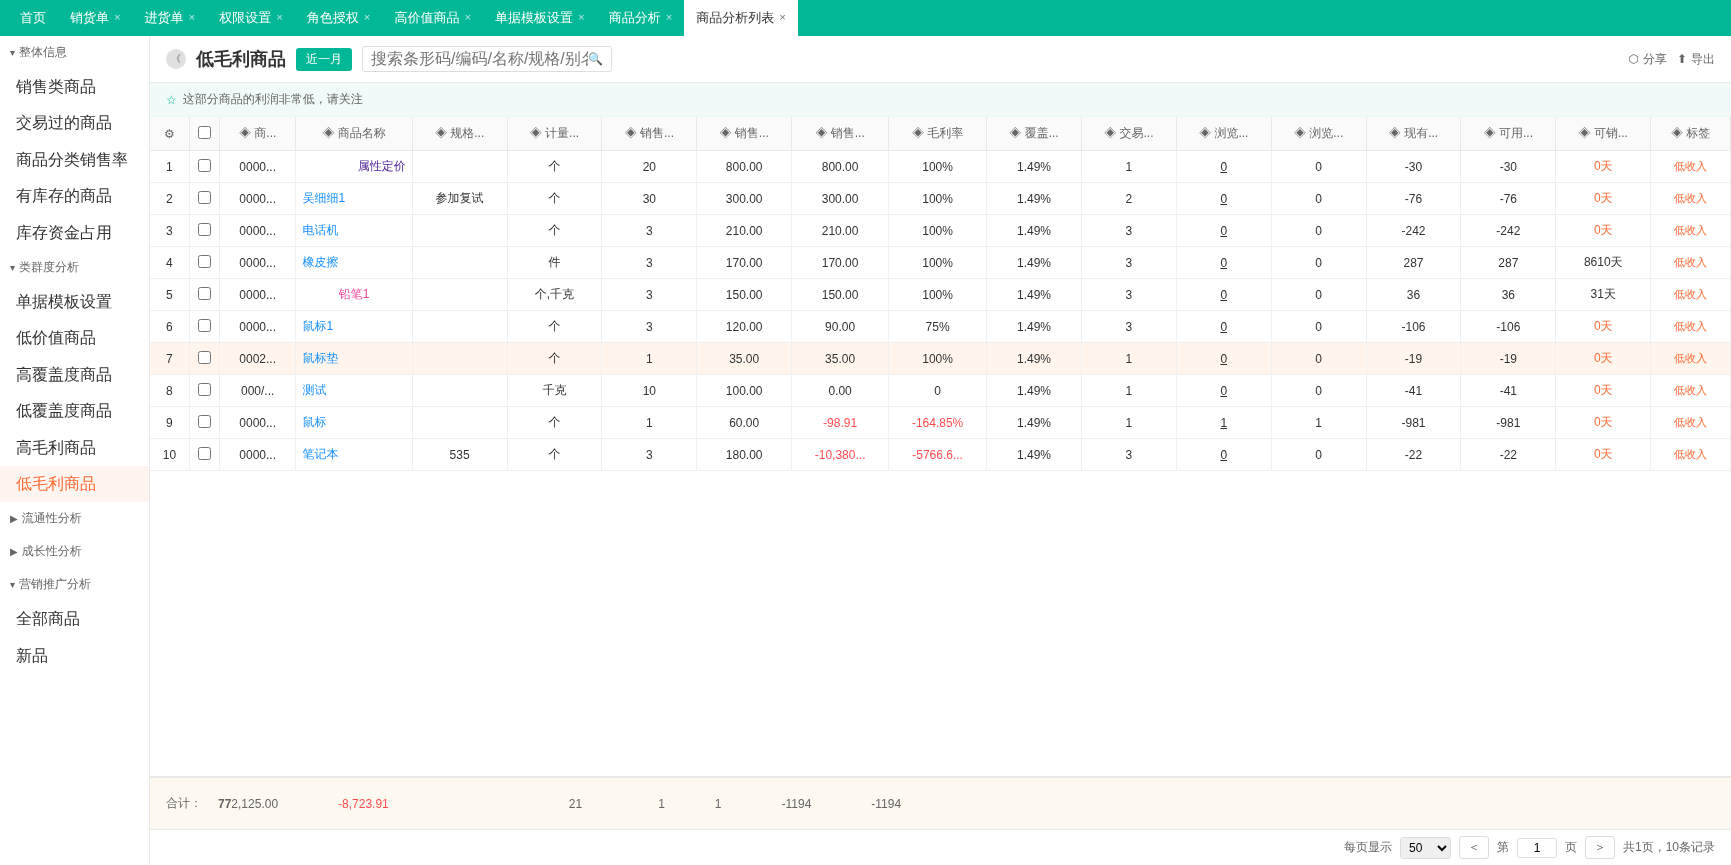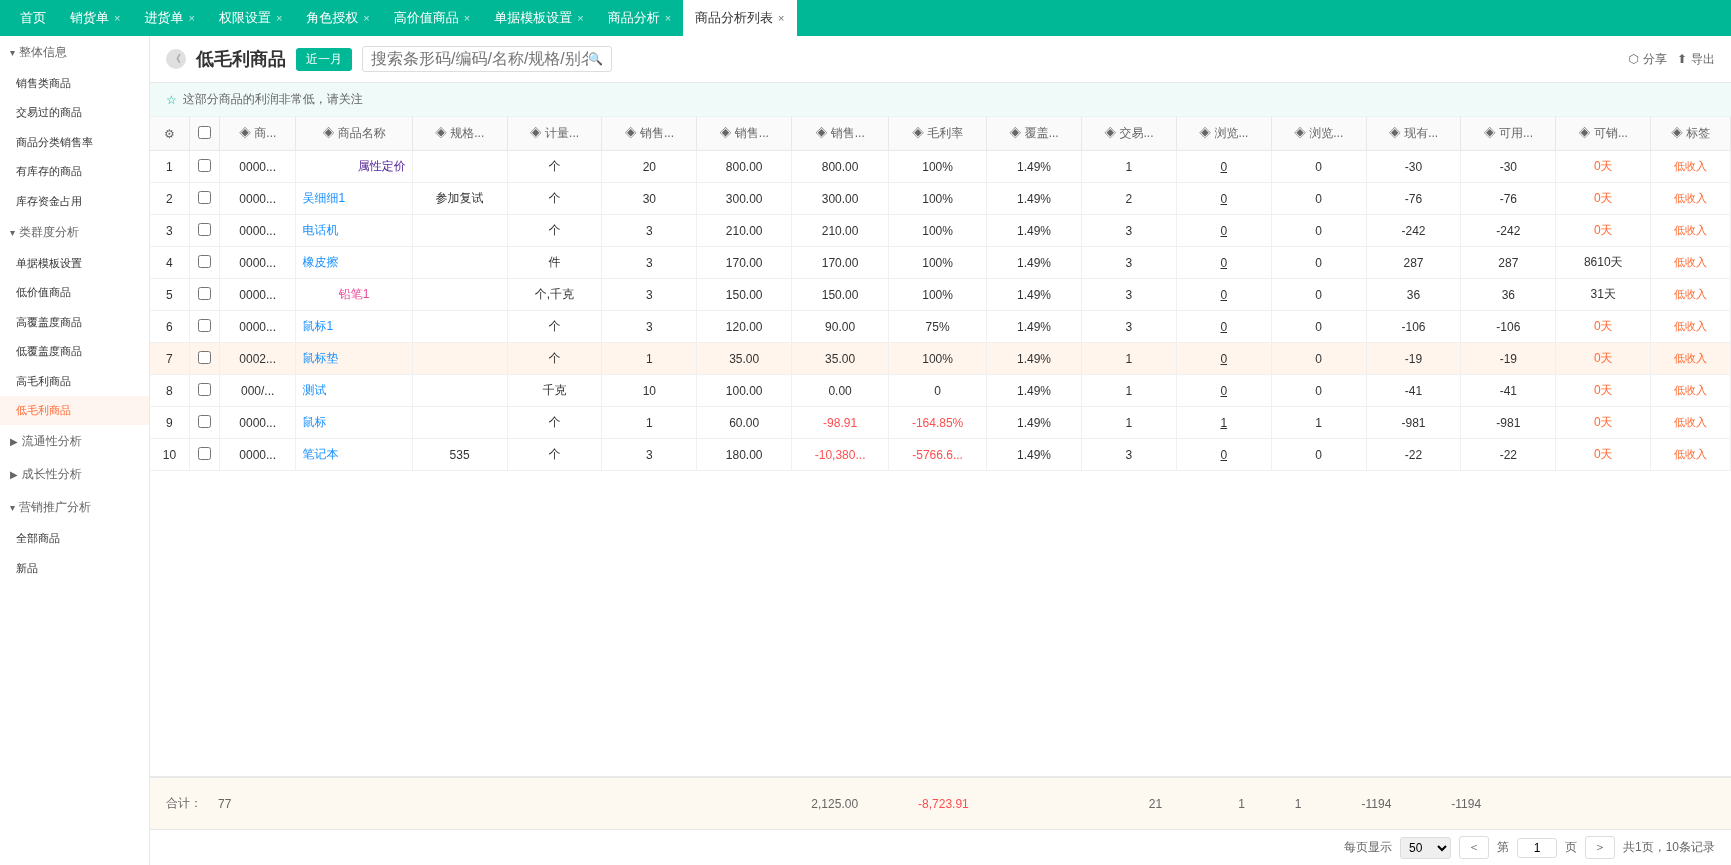--- a/index.html
+++ b/index.html
@@ -5,20 +5,21 @@
     * { box-sizing: border-box; margin: 0; padding: 0; }
     body { font-family: "Microsoft YaHei", "PingFang SC", sans-serif; font-size: 12px; background: #f5f5f5; color: #333; }
     
     
     .top-nav {
       background: #00b896;
       display: flex;
       align-items: center;
       height: 36px;
       padding: 0 8px;
+      font-family: Liberation Mono, monospace;
     }
     .nav-item {
       color: #fff;
       padding: 0 12px;
       height: 36px;
       display: flex;
       align-items: center;
       cursor: pointer;
       white-space: nowrap;
       font-size: 13px;
@@ -44,21 +45,21 @@
       display: flex;
       align-items: center;
       padding: 8px 10px;
       font-size: 12px;
       color: #666;
       cursor: pointer;
     }
     .sidebar-group-title .arrow { margin-right: 4px; font-size: 10px; }
     .sidebar-item {
       padding: 7px 16px;
-      font-size: 11px;
+      font-size: 16px;
       color: #333;
       cursor: pointer;
       line-height: 1.4;
     }
     .sidebar-item.active { background: #fff5f0; color: #ff6b35; }
 
     
     .content {
       flex: 1;
       display: flex;
@@ -569,21 +570,21 @@
       <td>-22</td>
       <td style="color:#ff6b35">0天</td>
       <td class="tag-low">低收入</td>
     </tr>
           </tbody>
       </table>
     </div>
 
     <div class="table-footer">
       <span style="margin-right:16px;">合计：</span>
-      <span style="margin-right: 580px;">77</span>
+      <span style=" font-weight: bold;">77</span>
       <span style="margin-right:60px;">2,125.00</span>
       <span style="margin-right:180px; color:#ff4d4f;">-8,723.91</span>
       <span style="margin-right:76px;">21</span>
       <span style="margin-right:50px;">1</span>
       <span style="margin-right:60px;">1</span>
       <span style="margin-right:60px;">-1194</span>
       <span>-1194</span>
     </div>
 
     <div class="pagination">

